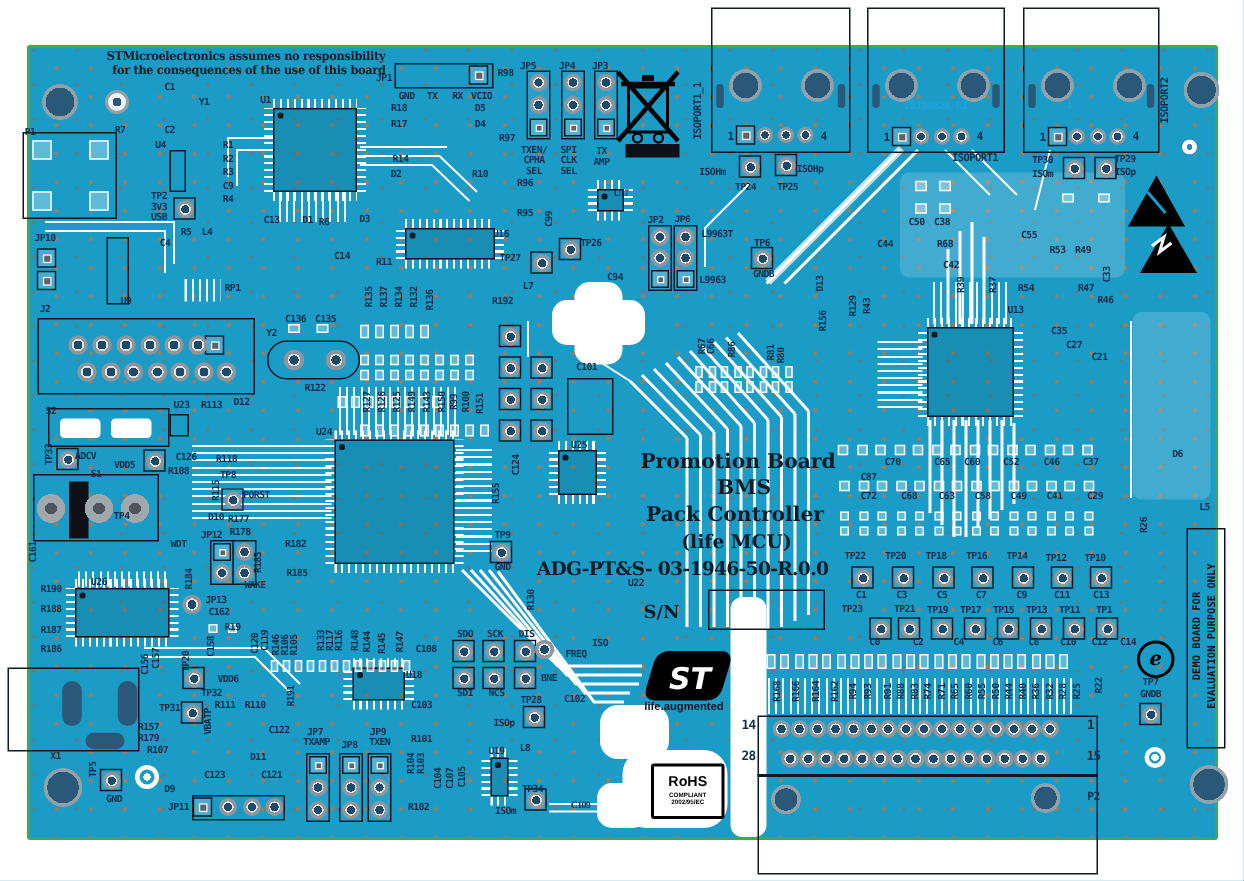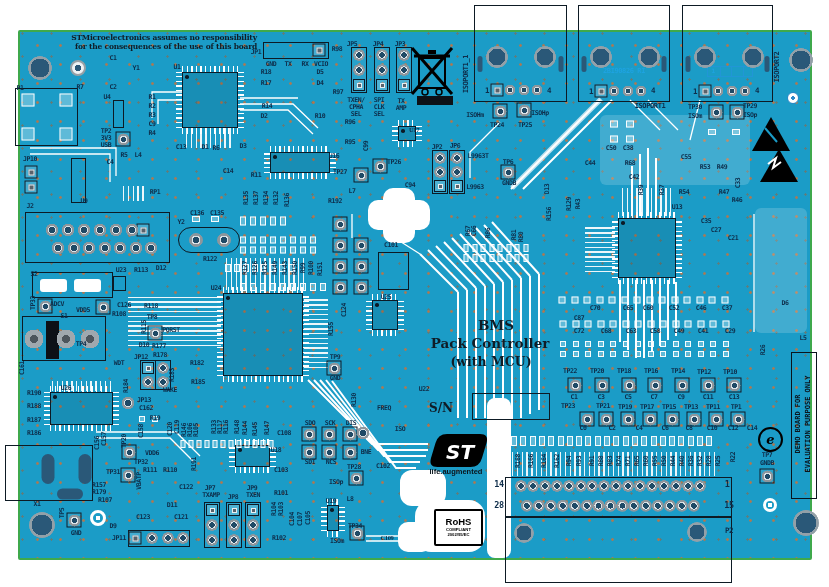--- a/index.html
+++ b/index.html
@@ -818,21 +818,21 @@
       <span class="lbl v" style="left: 468px; top: 231px;">R67</span>
       <span class="lbl v" style="left: 474px; top: 231px;">C66</span>
       <span class="lbl v" style="left: 488px; top: 233px;">R86</span>
       <span class="lbl v" style="left: 514px; top: 235px;">R81</span>
       <span class="lbl v" style="left: 521px; top: 237px;">R80</span>
       <span class="lbl" style="left: 424px; top: 389px;">U22</span>
       <span class="lbl" style="left: 310px; top: 423px;">SDO</span>
       <span class="lbl" style="left: 330px; top: 423px;">SCK</span>
       <span class="lbl" style="left: 351px; top: 423px;">DIS</span>
       <span class="lbl" style="left: 400px; top: 429px; text-align: right;">ISO</span>
-      <span class="lbl" style="left: 384px; top: 408px;">FREQ</span>
+      <span class="lbl" style="left: 384px; top: 436px;">FREQ</span>
       <span class="lbl" style="left: 366px; top: 452px;">BNE</span>
       <span class="lbl" style="left: 310px; top: 462px;">SDI</span>
       <span class="lbl" style="left: 331px; top: 462px;">NCS</span>
       <span class="lbl" style="left: 354px; top: 467px;">TP28</span>
       <span class="lbl" style="left: 336px; top: 482px;">ISOp</span>
       <span class="lbl" style="left: 383px; top: 466px;">C102</span>
       <span class="lbl" style="left: 355px; top: 526px;">TP34</span>
       <span class="lbl" style="left: 337px; top: 541px;">ISOm</span>
       <span class="lbl" style="left: 387px; top: 538px; font-family: Liberation Serif, serif;">C109</span>
       <span class="lbl" style="left: 216px; top: 288px;">U24</span>
@@ -951,23 +951,25 @@
       <span class="lbl" style="left: 785px; top: 303px;">D6</span>
       <span class="lbl" style="left: 803px; top: 338px;">L5</span>
       <span class="lbl v" style="left: 763px; top: 350px;">R26</span>
       <span class="lbl" style="left: 767px; top: 455px;">TP7</span>
       <span class="lbl" style="left: 767px; top: 463px;">GNDB</span>
     </div>
 
   <div class="abs ser disc" style="left:164px;top:37px">STMicroelectronics assumes no responsibility</div>
   <div class="abs ser disc" style="left:166px;top:46px">for the consequences of the use of this board</div>
 
+  <div class="ser t-main" style="left:492px;top:308px">Promotion Board</div>
   <div class="ser t-main" style="left:496px;top:325px">BMS</div>
   <div class="ser t-main" style="left:490px;top:343px">Pack Controller</div>
-  <div class="ser t-main" style="left:491px;top:361px;font-size:12.5px">(with MCU)</div>
+  <div class="ser t-main" style="left:491px;top:361px;font-size:12.5px">(life MCU)</div>
+  <div class="ser t-code" style="left:455px;top:379px">ADG-PT&amp;S- 03-1946-50-R.0.0</div>
   <div class="ser t-sn" style="left:441px;top:408px">S/N</div>
 
   <div class="evalbox" style="left:791px;top:352px;width:24px;height:145px"></div>
   <span class="vtext" style="left:798px;top:424px">DEMO BOARD FOR</span>
   <span class="vtext" style="left:808px;top:424px">EVALUATION PURPOSE ONLY</span>
 
   <svg class="abs" style="left:428px;top:428px" width="64" height="42">
     <path d="M19,6 h33 q9,0 6.5,9 l-4.5,15 q-2.5,9 -11.5,9 h-33 q-9,0 -6.5,-9 l4.5,-15 q2.5,-9 11.5,-9 z" fill="#000"></path>
     <text x="18" y="31" font-family="DejaVu Sans, sans-serif" font-style="italic" font-weight="bold" font-size="20" fill="#fff">ST</text>
   </svg>

